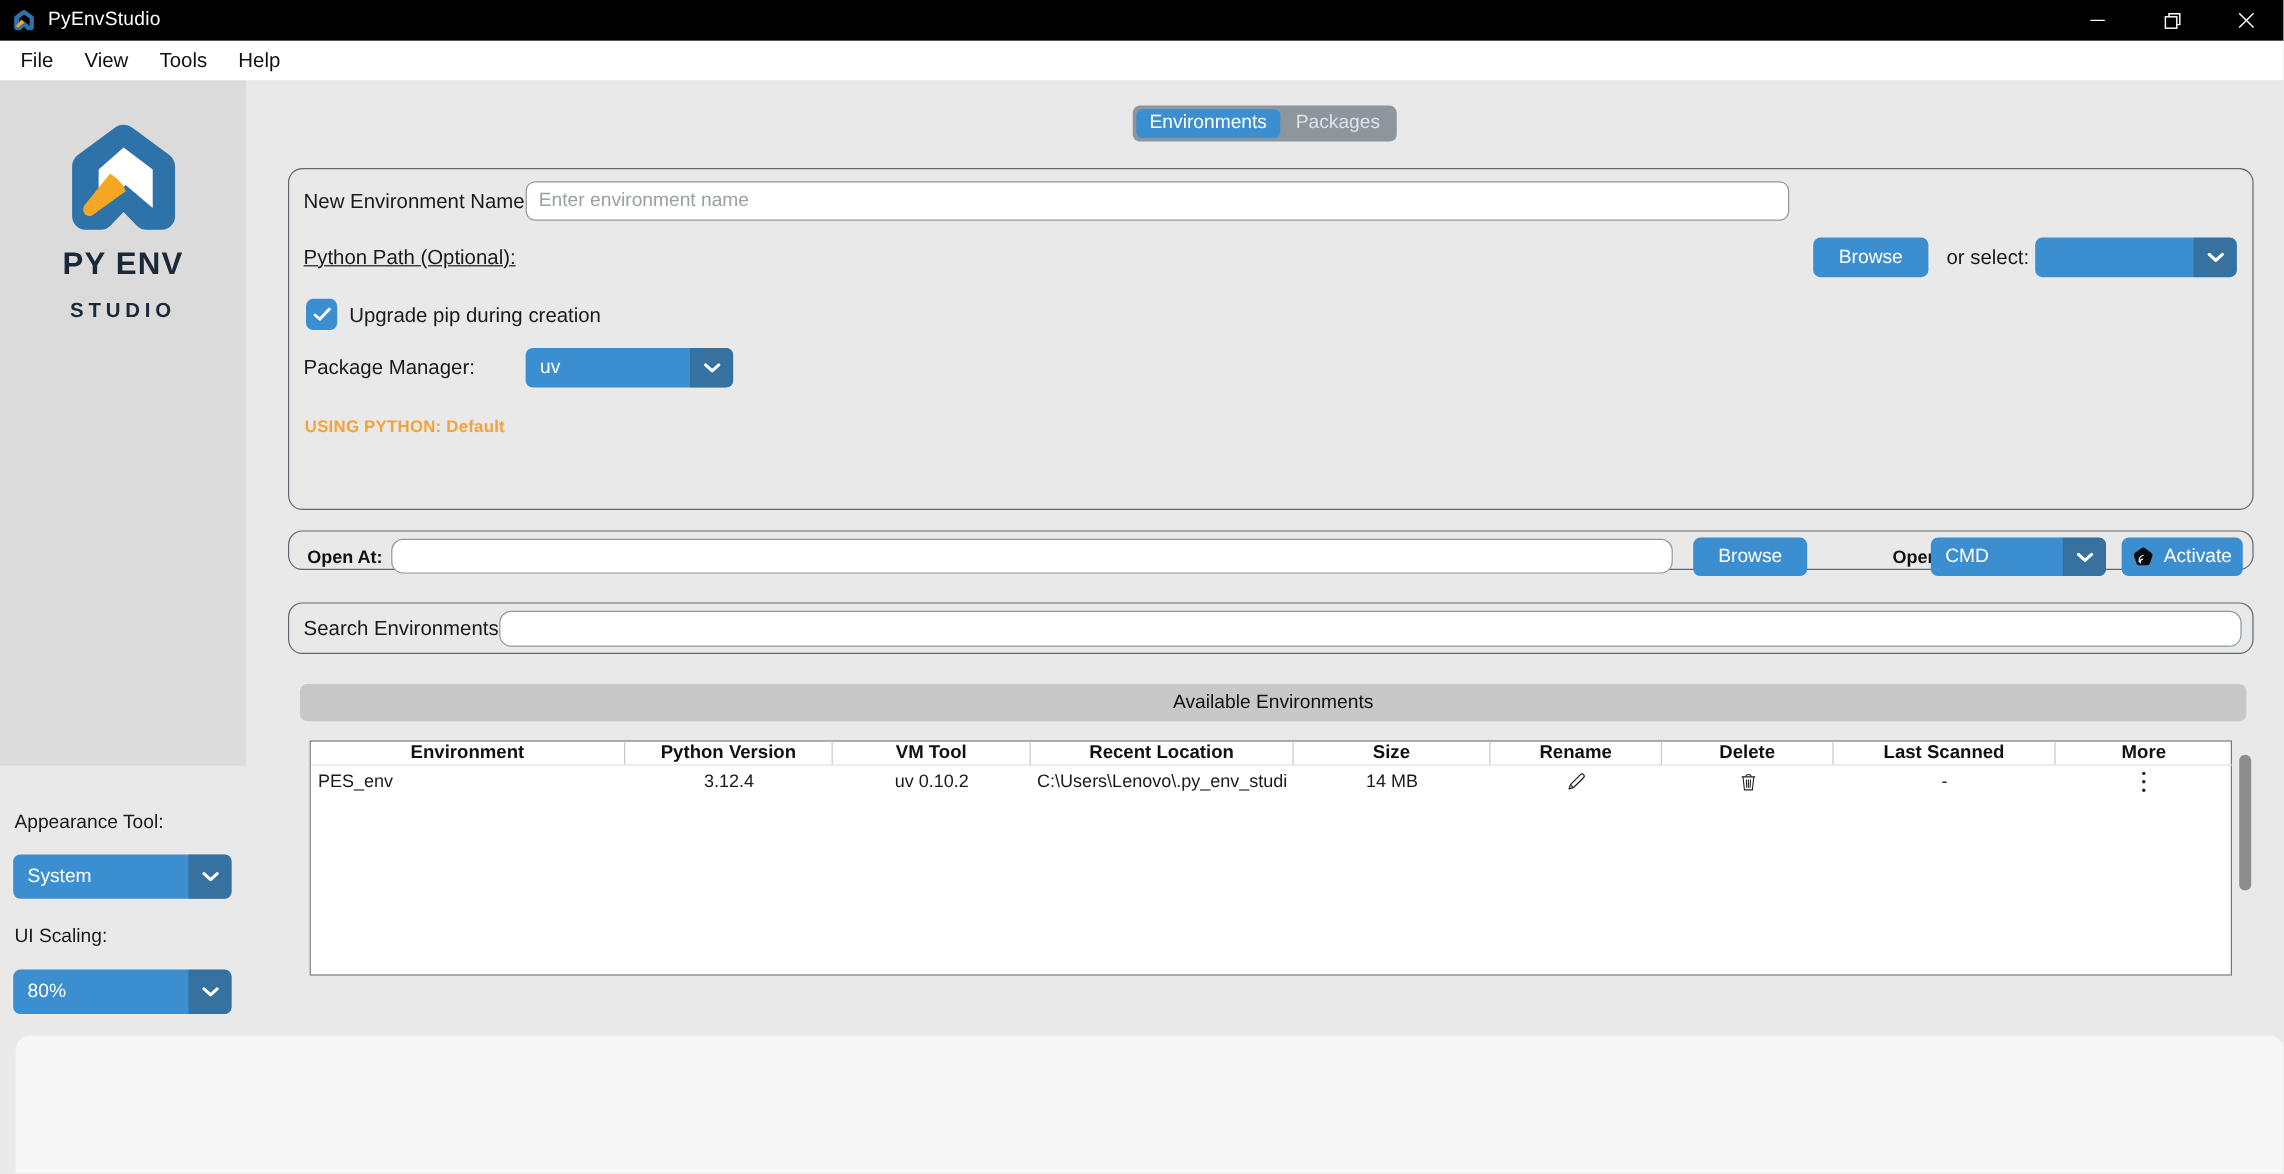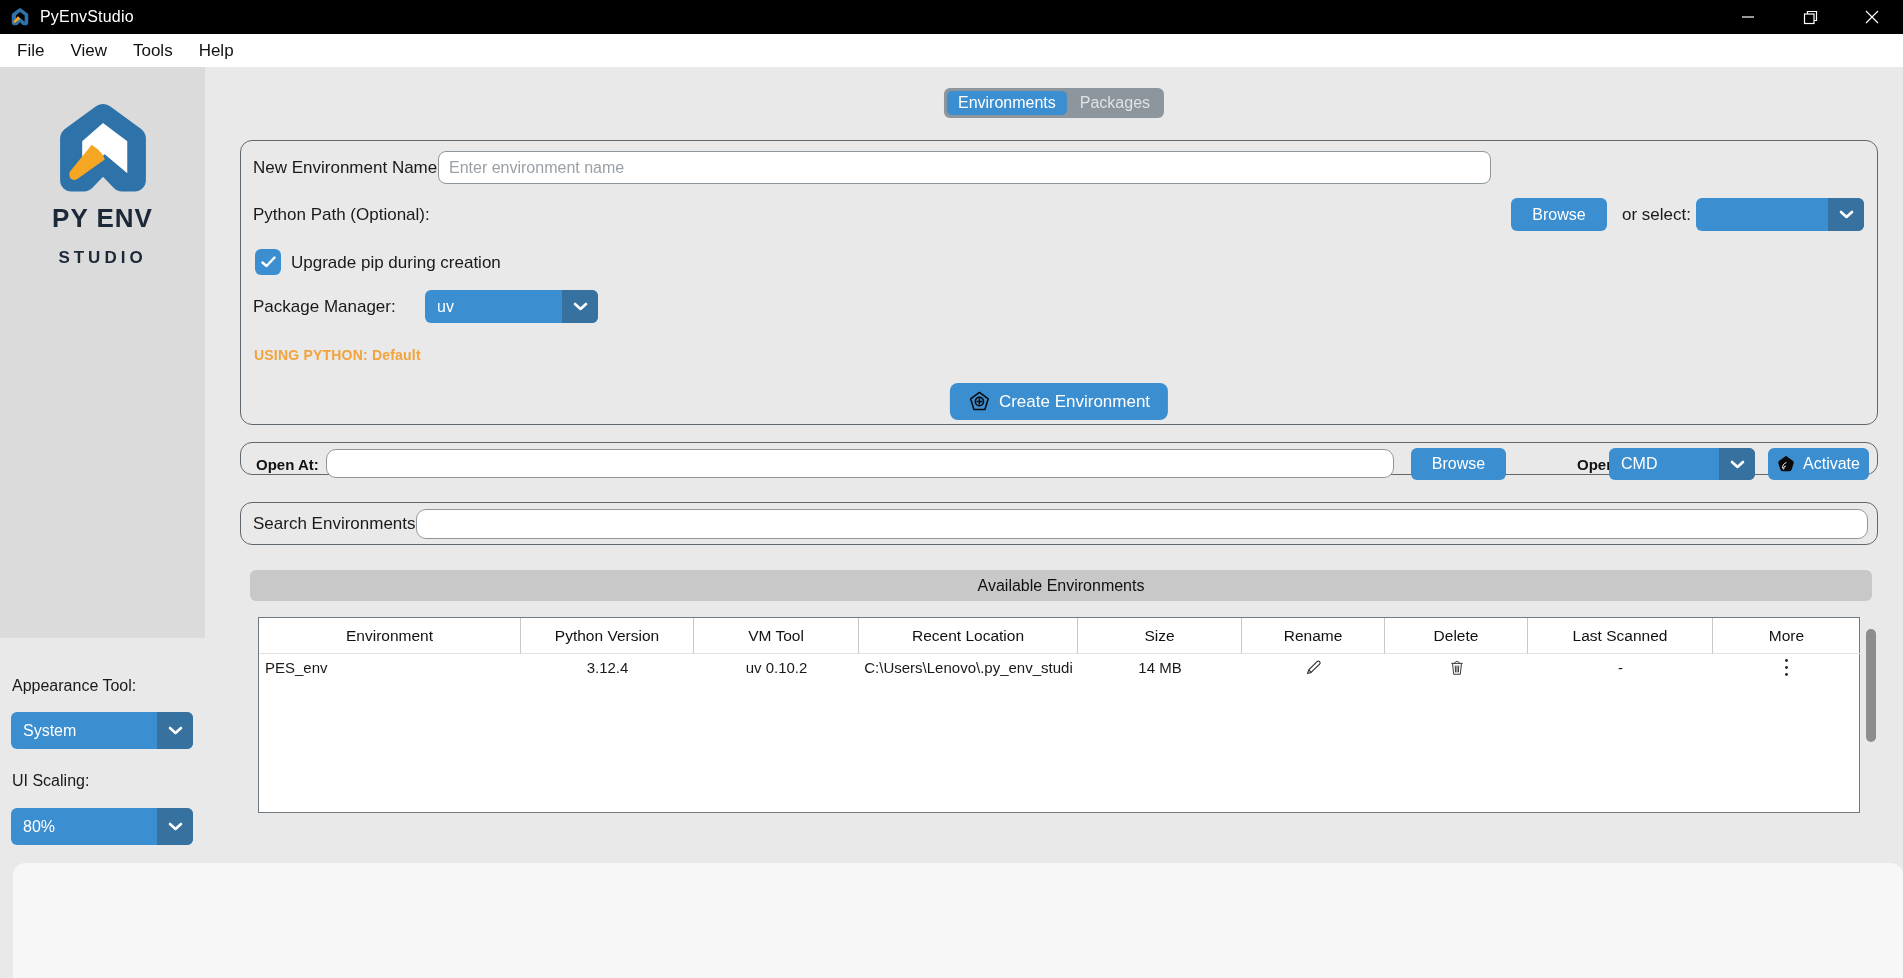--- a/index.html
+++ b/index.html
@@ -56,21 +56,21 @@
 
   .checkbox { position:absolute; left:14px; top:108px; width:26px; height:26px; background:#3b8ed0; border-radius:6px; display:flex; align-items:center; justify-content:center; cursor:pointer; }
   .using-python { position:absolute; left:13px; top:206px; font-size:14px; font-weight:700; color:#f2a33c; letter-spacing:.2px; }
 
   .create-btn { top:242px; left:50%; transform:translateX(-50%); height:37px; padding:0 18px; border-radius:8px; font-size:17px; }
 
   
   .env-header-bar { position:absolute; left:45px; top:503px; width:1622px; height:31px; background:#c8c8c8; border-radius:6px; display:flex; align-items:center; justify-content:center; font-size:16px; color:#111; }
   .env-table { position:absolute; left:53px; top:550px; width:1602px; height:196px; background:#fff; border:1px solid #707a80; }
   .tbl-grid { display:grid; grid-template-columns:262px 173px 165px 219px 164px 143px 143px 185px 147px; }
-  .th { height:36px; display:flex; align-items:center; justify-content:center; font-size:15.5px; font-weight:400; color:#111; border-right:1px solid #c9c9c9; border-bottom:1px solid #e2e2e2; }
+  .th { height:20px; display:flex; align-items:center; justify-content:center; font-size:15.5px; font-weight:700; color:#111; border-right:1px solid #c9c9c9; border-bottom:1px solid #e2e2e2; }
   .th:last-child { border-right:none; }
   .td { height:27px; display:flex; align-items:center; justify-content:center; font-size:15px; color:#1a1a1a; }
   .td.left { justify-content:flex-start; padding-left:6px; }
   .icon-cell svg { display:block; }
   .scroll-thumb { position:absolute; left:1661px; top:562px; width:10px; height:113px; background:#8d8d8d; border-radius:5px; }
 
   
   .bottom-panel { position:absolute; left:13px; top:863px; width:1890px; height:115px; background:#f7f7f7; border-radius:12px 12px 0 0; }
 </style>
 </head>
@@ -146,59 +146,51 @@
 
   <div class="seg">
     <div class="segment active">Environments</div>
     <div class="segment inactive">Packages</div>
   </div>
 
   <div class="panel form-panel">
     <div class="flabel" style="left:12px; top:17px;">New Environment Name:</div>
     <input class="entry" style="left: 197px; top: 10px; width: 1053px; height: 33px;" placeholder="Enter environment name">
 
-    <div class="flabel" style="left:12px; top:64px;">Python Path (Optional):</div>
+    <div class="flabel" style="left:12px; top:64px;text-decoration:underline;">Python Path (Optional):</div>
     <button class="btn" style="left:1270px; top:57px; width:96px; height:33px;">Browse</button>
     <div class="flabel" style="left:1381px; top:64px;">or select:</div>
     <div class="dd" style="left:1455px; top:57px; width:168px; height:33px;">
       <span class="dd-text"></span>
       <span class="dd-btn">
         <svg width="15" height="9" viewBox="0 0 15 9" fill="none">
             <path d="M2 2l5.5 5L13 2" stroke="#fff" stroke-width="2.6" stroke-linecap="round" stroke-linejoin="round"></path>
           </svg>
       </span>
     </div>
 
     <div class="checkbox">
       <svg width="15" height="12" viewBox="0 0 15 12" fill="none">
           <path d="M1.5 6.5 5.5 10 13.5 1.5" stroke="#fff" stroke-width="2.4" stroke-linecap="round" stroke-linejoin="round"></path>
         </svg>
     </div>
     <div class="flabel" style="left:50px; top:112px;">Upgrade pip during creation</div>
 
     <div class="flabel" style="left:12px; top:156px;">Package Manager:</div>
-    <div class="dd" style="left:184px; top:149px; width:173px; height:33px;">
+    <div class="dd" style="left:197px; top:149px; width:173px; height:33px;">
       <span class="dd-text">uv</span>
       <span class="dd-btn">
         <svg width="15" height="9" viewBox="0 0 15 9" fill="none">
             <path d="M2 2l5.5 5L13 2" stroke="#fff" stroke-width="2.6" stroke-linecap="round" stroke-linejoin="round"></path>
           </svg>
       </span>
     </div>
 
     <div class="using-python">USING PYTHON: Default</div>
 
-    <button class="btn create-btn">
-      <svg width="23" height="23" viewBox="0 0 24 24" fill="none" stroke="#0a0a0a" stroke-width="1.6" stroke-linejoin="round">
-        <path d="M12 2.6 21.2 9.2 17.7 20.4H6.3L2.8 9.2Z"></path>
-        <circle cx="12" cy="12" r="4.3"></circle>
-        <path d="M12 9.6v4.8M9.6 12h4.8" stroke-linecap="round"></path>
-      </svg>
-      <span>Create Environment</span>
-    </button>
   </div>
 
   <div class="panel open-panel">
     <div class="blabel" style="left:15px; top:13px;">Open At:</div>
     <input class="entry" style="left: 85px; top: 6px; width: 1068px; height: 29px; border-radius: 10px;" value="">
     <button class="btn" style="left:1170px; top:5px; width:95px; height:32px;">Browse</button>
     <div class="blabel" style="left:1336px; top:13px;">Open With:</div>
     <div class="dd" style="left:1368px; top:5px; width:146px; height:32px;">
       <span class="dd-text">CMD</span>
       <span class="dd-btn">

